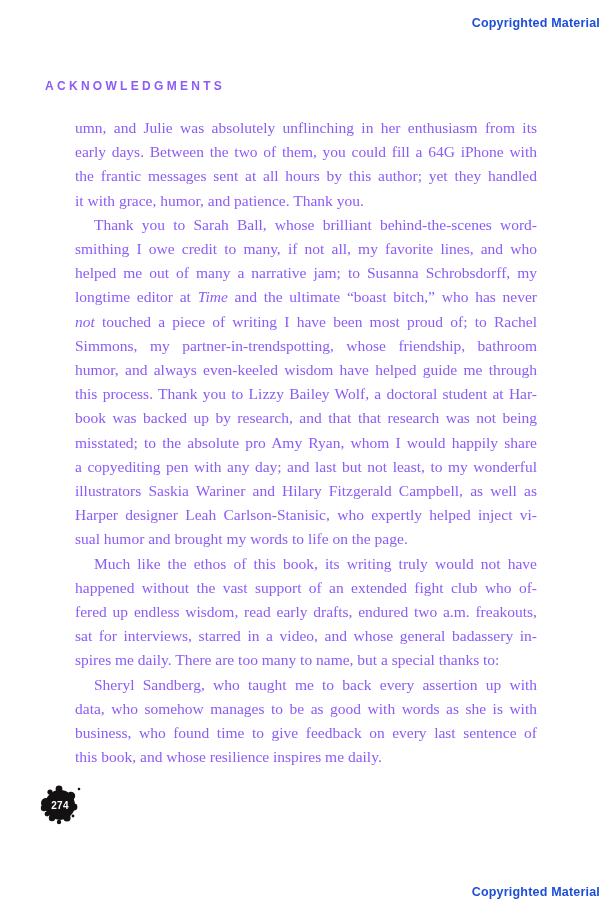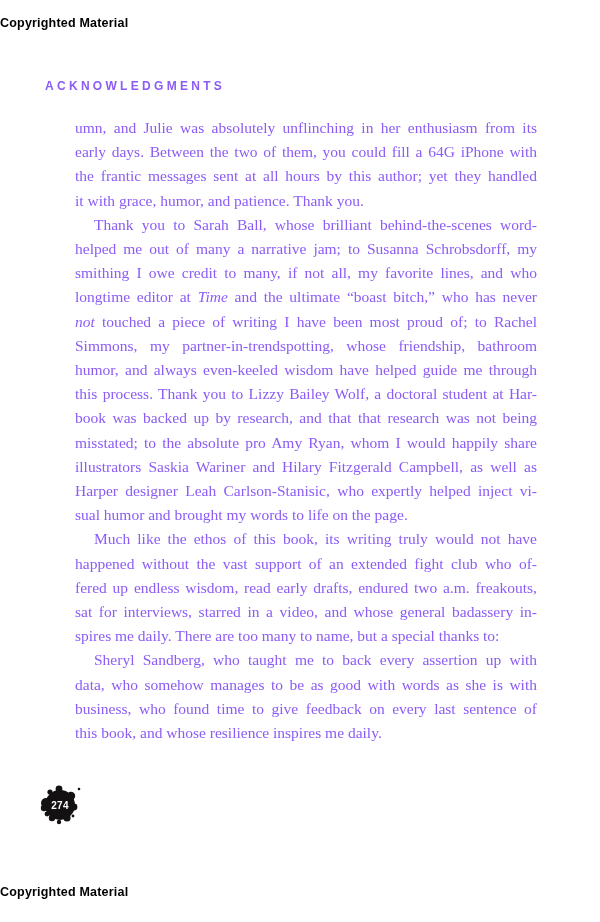--- a/index.html
+++ b/index.html
@@ -8,25 +8,25 @@
     width: 600px;
     height: 922px;
     background: #ffffff;
     overflow: hidden;
     font-family: "Liberation Serif", serif;
   }
   .copyright {
     position: absolute;
     left: 0;
     width: 100%;
-    text-align: left;
+    text-align: right;
     font-family: "Liberation Sans", sans-serif;
     font-weight: bold;
     font-size: 12.5px;
-    color: #000000;
+    color: #1d4ed8;
     letter-spacing: 0.2px;
   }
   .copyright.top { top: 16px; }
   .copyright.bottom { top: 885px; }
   .heading {
     position: absolute;
     left: 45px;
     top: 79px;
     font-family: "Liberation Sans", sans-serif;
     font-weight: 800;
@@ -73,29 +73,30 @@
   <div class="copyright top">Copyrighted Material</div>
 
   <div class="heading">ACKNOWLEDGMENTS</div>
 
   <div class="body-text">
       <div class="line"><span>umn, and Julie was absolutely unflinching in her enthusiasm from its</span></div>
       <div class="line"><span>early days. Between the two of them, you could fill a 64G iPhone with</span></div>
       <div class="line"><span>the frantic messages sent at all hours by this author; yet they handled</span></div>
       <div class="line last"><span>it with grace, humor, and patience. Thank you.</span></div>
       <div class="line indent"><span>Thank you to Sarah Ball, whose brilliant behind-the-scenes word-</span></div>
+      <div class="line"><span>smithing I owe credit to many, if not all, my favorite lines, and who</span></div>
       <div class="line"><span>helped me out of many a narrative jam; to Susanna Schrobsdorff, my</span></div>
-      <div class="line"><span>smithing I owe credit to many, if not all, my favorite lines, and who</span></div>
       <div class="line"><span>longtime editor at </span><i>Time</i><span> and the ultimate “boast bitch,” who has never</span></div>
       <div class="line"><i>not</i><span> touched a piece of writing I have been most proud of; to Rachel</span></div>
       <div class="line"><span>Simmons, my partner-in-trendspotting, whose friendship, bathroom</span></div>
       <div class="line"><span>humor, and always even-keeled wisdom have helped guide me through</span></div>
       <div class="line"><span>this process. Thank you to Lizzy Bailey Wolf, a doctoral student at Har-</span></div>
       <div class="line"><span>book was backed up by research, and that that research was not being</span></div>
       <div class="line"><span>misstated; to the absolute pro Amy Ryan, whom I would happily share</span></div>
+      <div class="line"><span>a copyediting pen with any day; and last but not least, to my wonderful</span></div>
       <div class="line"><span>illustrators Saskia Wariner and Hilary Fitzgerald Campbell, as well as</span></div>
       <div class="line"><span>Harper designer Leah Carlson-Stanisic, who expertly helped inject vi-</span></div>
       <div class="line last"><span>sual humor and brought my words to life on the page.</span></div>
       <div class="line indent"><span>Much like the ethos of this book, its writing truly would not have</span></div>
       <div class="line"><span>happened without the vast support of an extended fight club who of-</span></div>
       <div class="line"><span>fered up endless wisdom, read early drafts, endured two a.m. freakouts,</span></div>
       <div class="line"><span>sat for interviews, starred in a video, and whose general badassery in-</span></div>
       <div class="line last"><span>spires me daily. There are too many to name, but a special thanks to:</span></div>
       <div class="line indent"><span>Sheryl Sandberg, who taught me to back every assertion up with</span></div>
       <div class="line"><span>data, who somehow manages to be as good with words as she is with</span></div>

